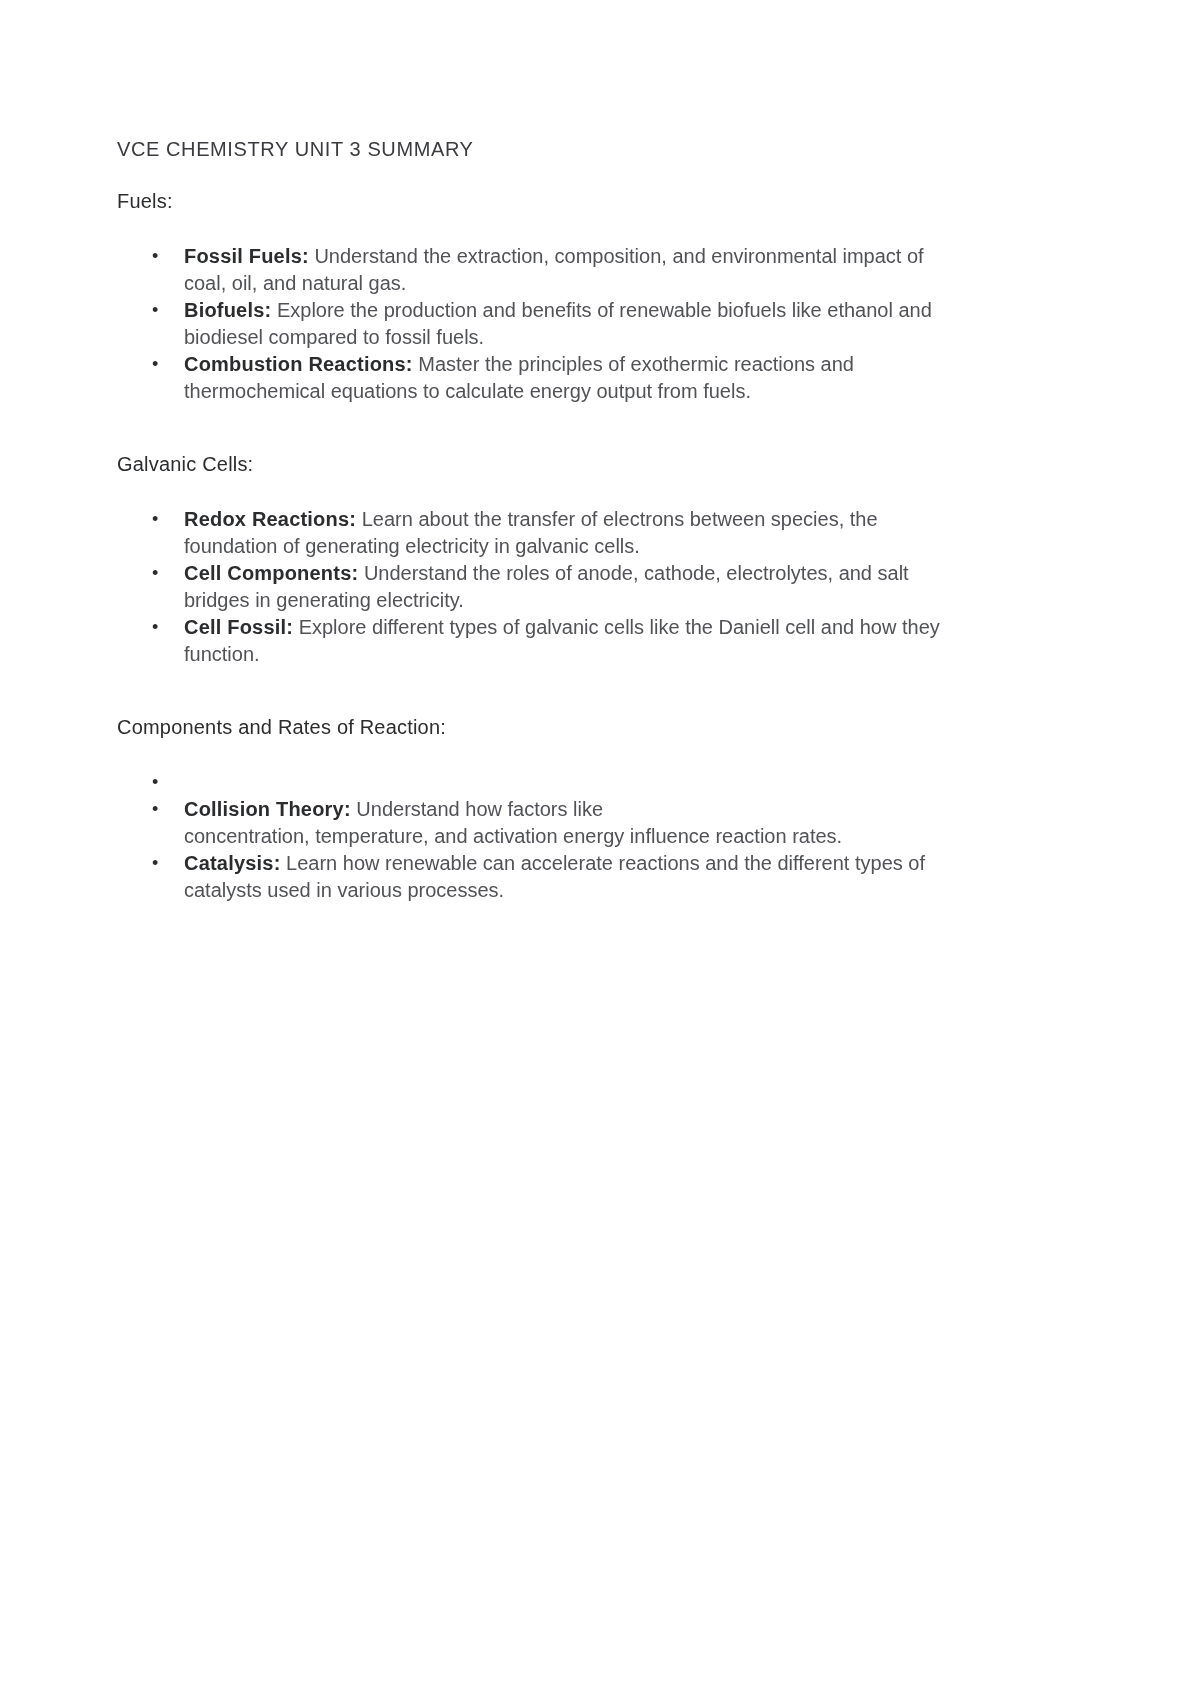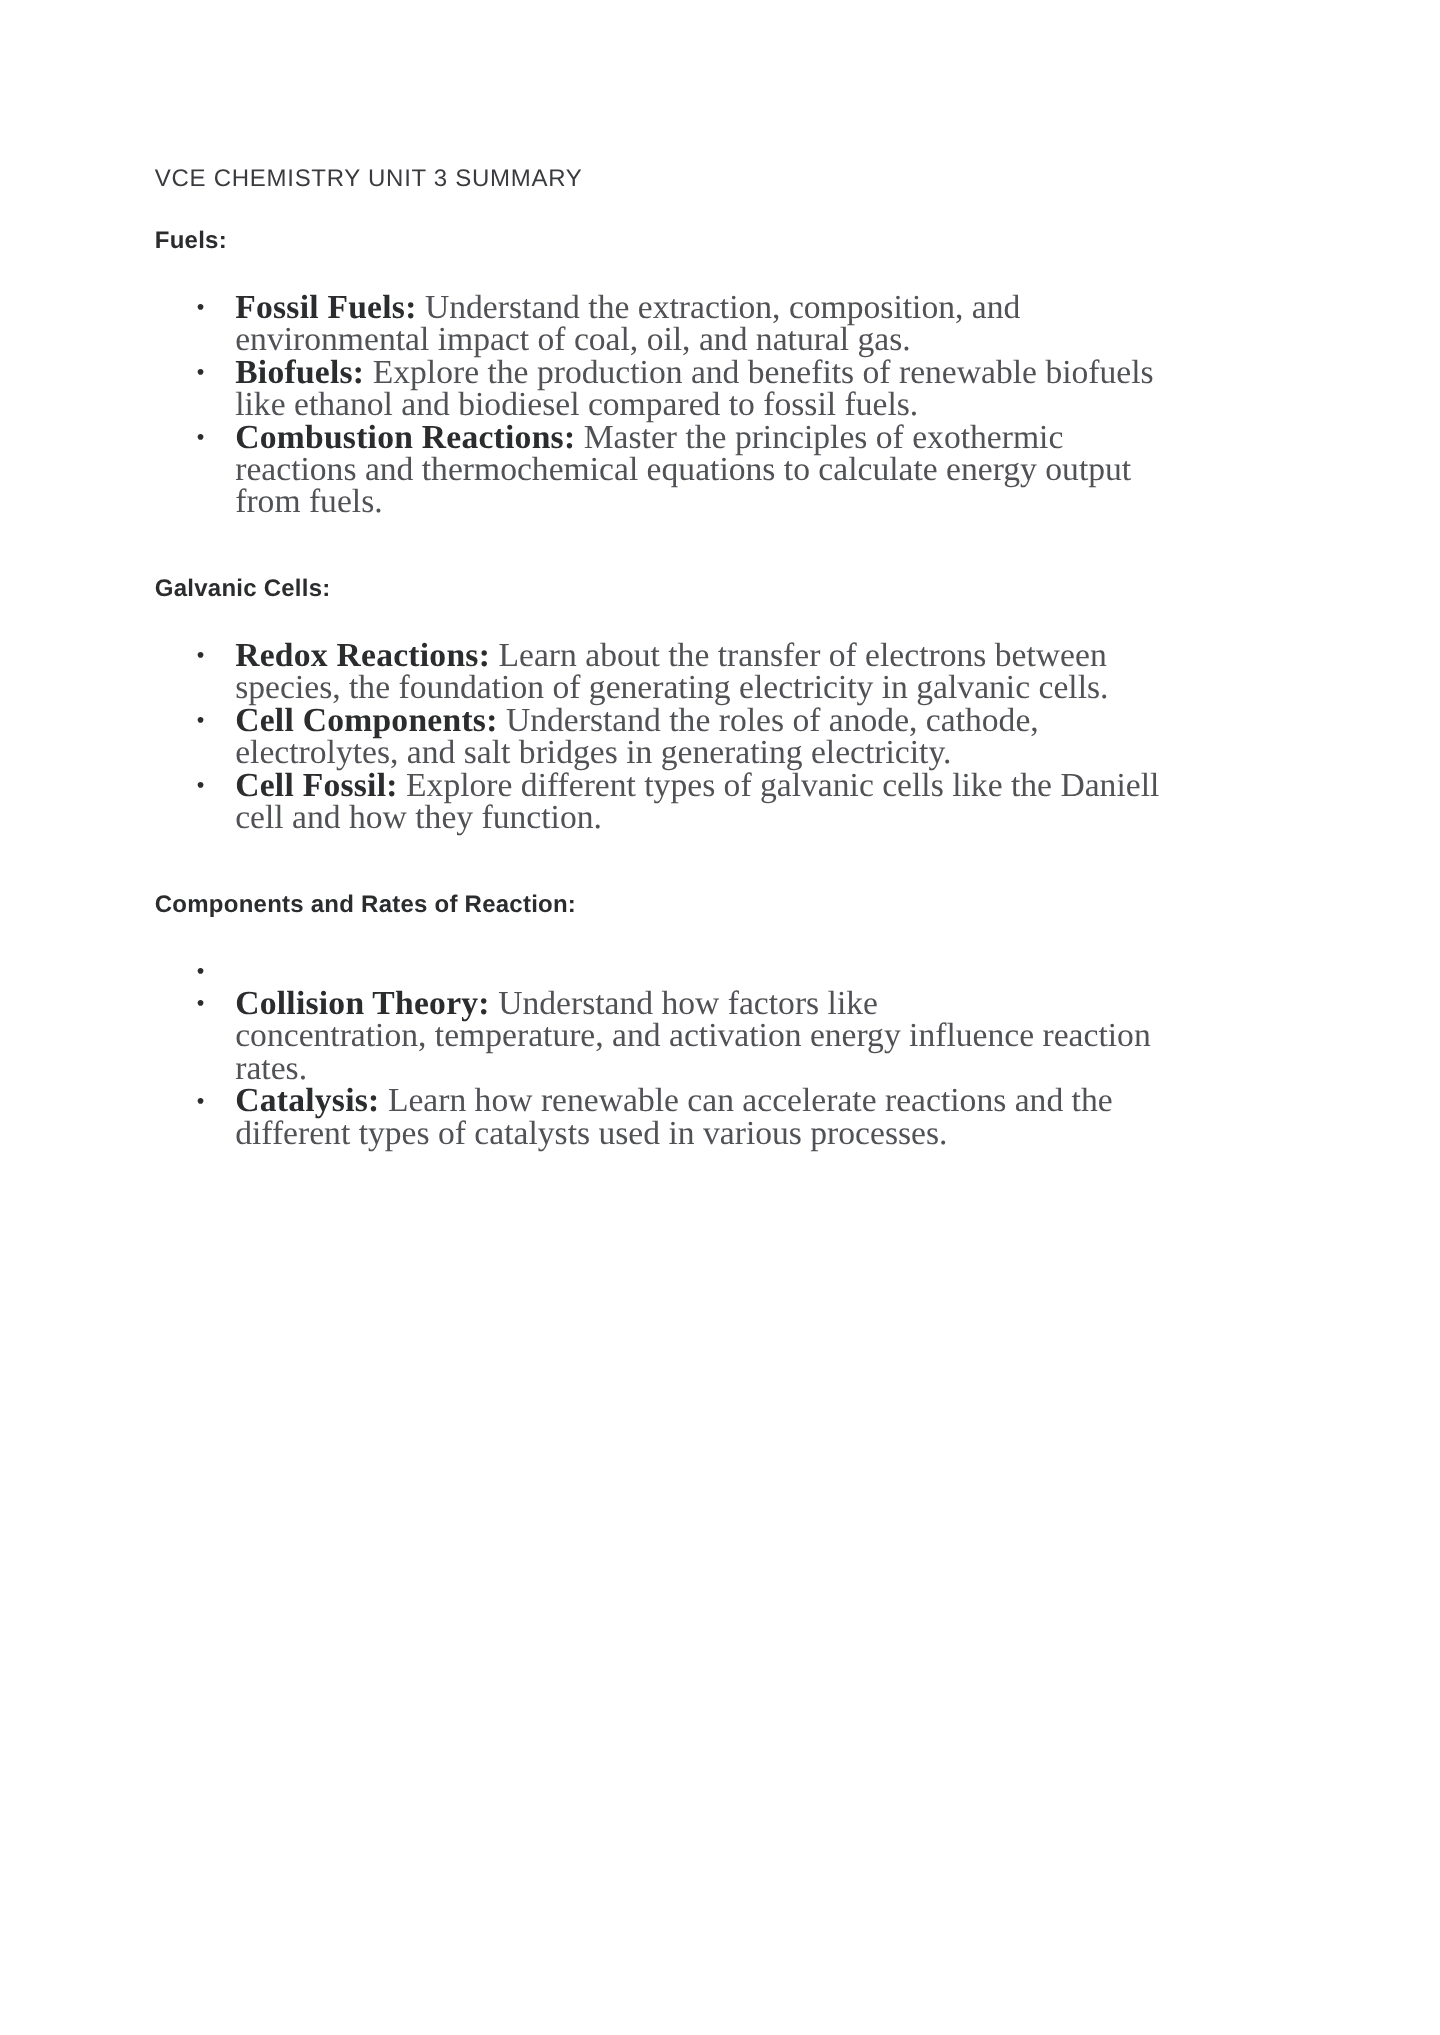--- a/index.html
+++ b/index.html
@@ -13,36 +13,36 @@
   }
   .doc-page {
     position: absolute;
     left: 0; top: 0;
     width: 1200px;
     height: 1696px;
     background: #ffffff;
   }
   .doc-content {
     position: absolute;
-    left: 129px;
+    left: 117px;
     top: 136px;
     width: 940px;
   }
   .doc-title {
     font-size: 20px;
     line-height: 27px;
     font-weight: 400;
     letter-spacing: 0.6px;
     color: #3a3b3e;
     margin-bottom: 25px;
   }
   .section-heading {
     font-size: 20px;
     line-height: 27px;
-    font-weight: 700;
+    font-weight: 400;
     color: #2b2c2e;
     letter-spacing: 0.2px;
     margin-bottom: 28px;
   }
   .section {
     margin-bottom: 26px;
   }
   .bullet-list {
     list-style: none;
     margin-bottom: 46px;
@@ -55,24 +55,23 @@
   .bullet-marker {
     flex: 0 0 32px;
     width: 32px;
     font-size: 18px;
     line-height: 27px;
     color: #2b2c2e;
   }
   .bullet-text {
     flex: 0 1 auto;
     max-width: 778px;
-    font-size: 28px;
+    font-size: 20px;
     line-height: 27px;
     color: #515256;
-    font-family: Liberation Serif, serif;
   }
   .bullet-label {
     font-weight: 700;
     color: #2b2c2e;
     letter-spacing: 0.2px;
   }
   .bullet-desc {
     white-space: pre-line;
   }
 </style>

